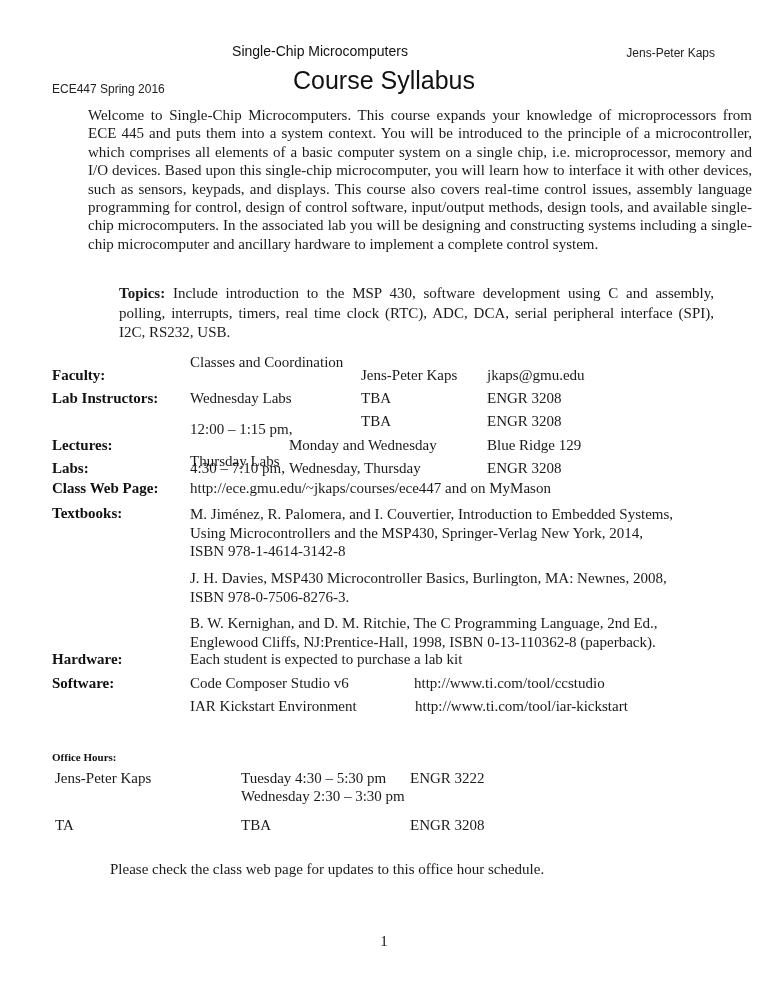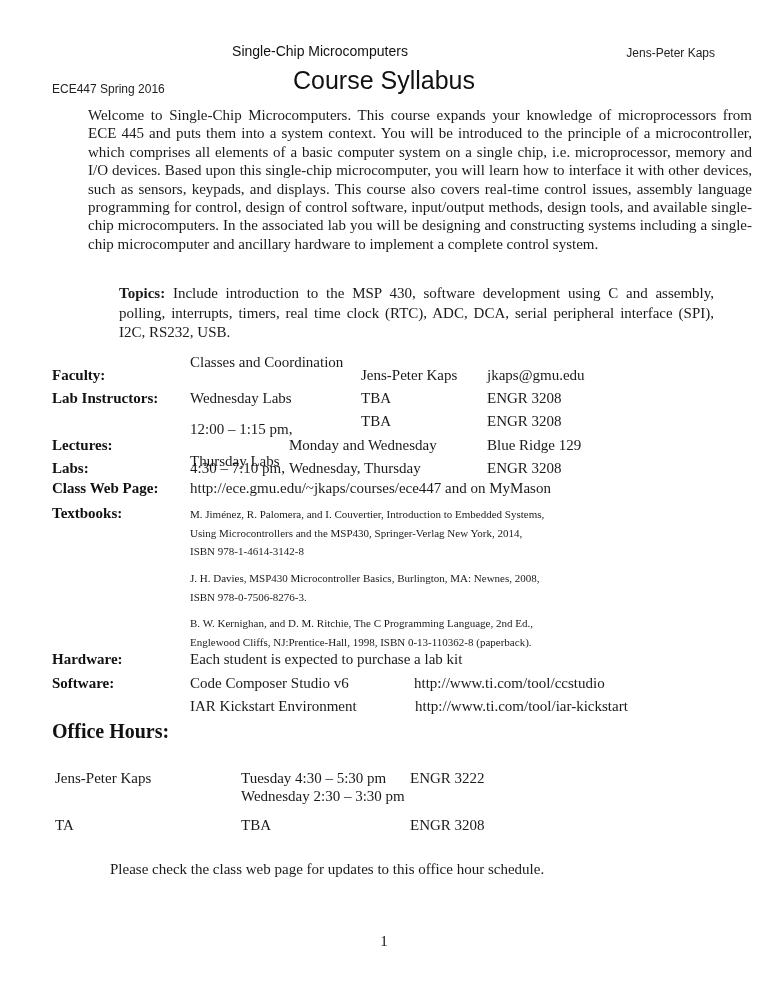--- a/index.html
+++ b/index.html
@@ -20,23 +20,23 @@
 
     .topics { position: absolute; left: 119px; top: 284px; width: 595px; font-size: 15px; line-height: 19.5px; text-align: justify; text-align-last: left; color: #1a1a1a; }
     .topics b { font-weight: bold; }
 
     .lbl { font-weight: bold; font-size: 15px; left: 52px; color: #111; }
     .cell { font-size: 15px; color: #1a1a1a; }
     .c1 { left: 190px; }
     .c2 { left: 361px; }
     .c3 { left: 487px; }
 
-    .block { position: absolute; left: 190px; width: 520px; font-size: 11px; line-height: 18.5px; color: #1a1a1a; }
+    .block { position: absolute; left: 190px; width: 520px; font-size: 15px; line-height: 18.5px; color: #1a1a1a; }
 
-    .oh-title { left: 52px; top: 720px; font-weight: bold; font-size: 20px; }
+    .oh-title { left: 52px; top: 751px; font-weight: bold; font-size: 11px; }
     .oh { font-size: 15px; color: #1a1a1a; }
     .oh-c1 { left: 55px; }
     .oh-c2 { left: 241px; }
     .oh-c3 { left: 410px; }
 
     .note { left: 110px; top: 861px; font-size: 15px; color: #1a1a1a; }
     .pagenum { left: 0; width: 768px; text-align: center; top: 933px; font-size: 15px; }
   </style>
 </head>
 <body>

